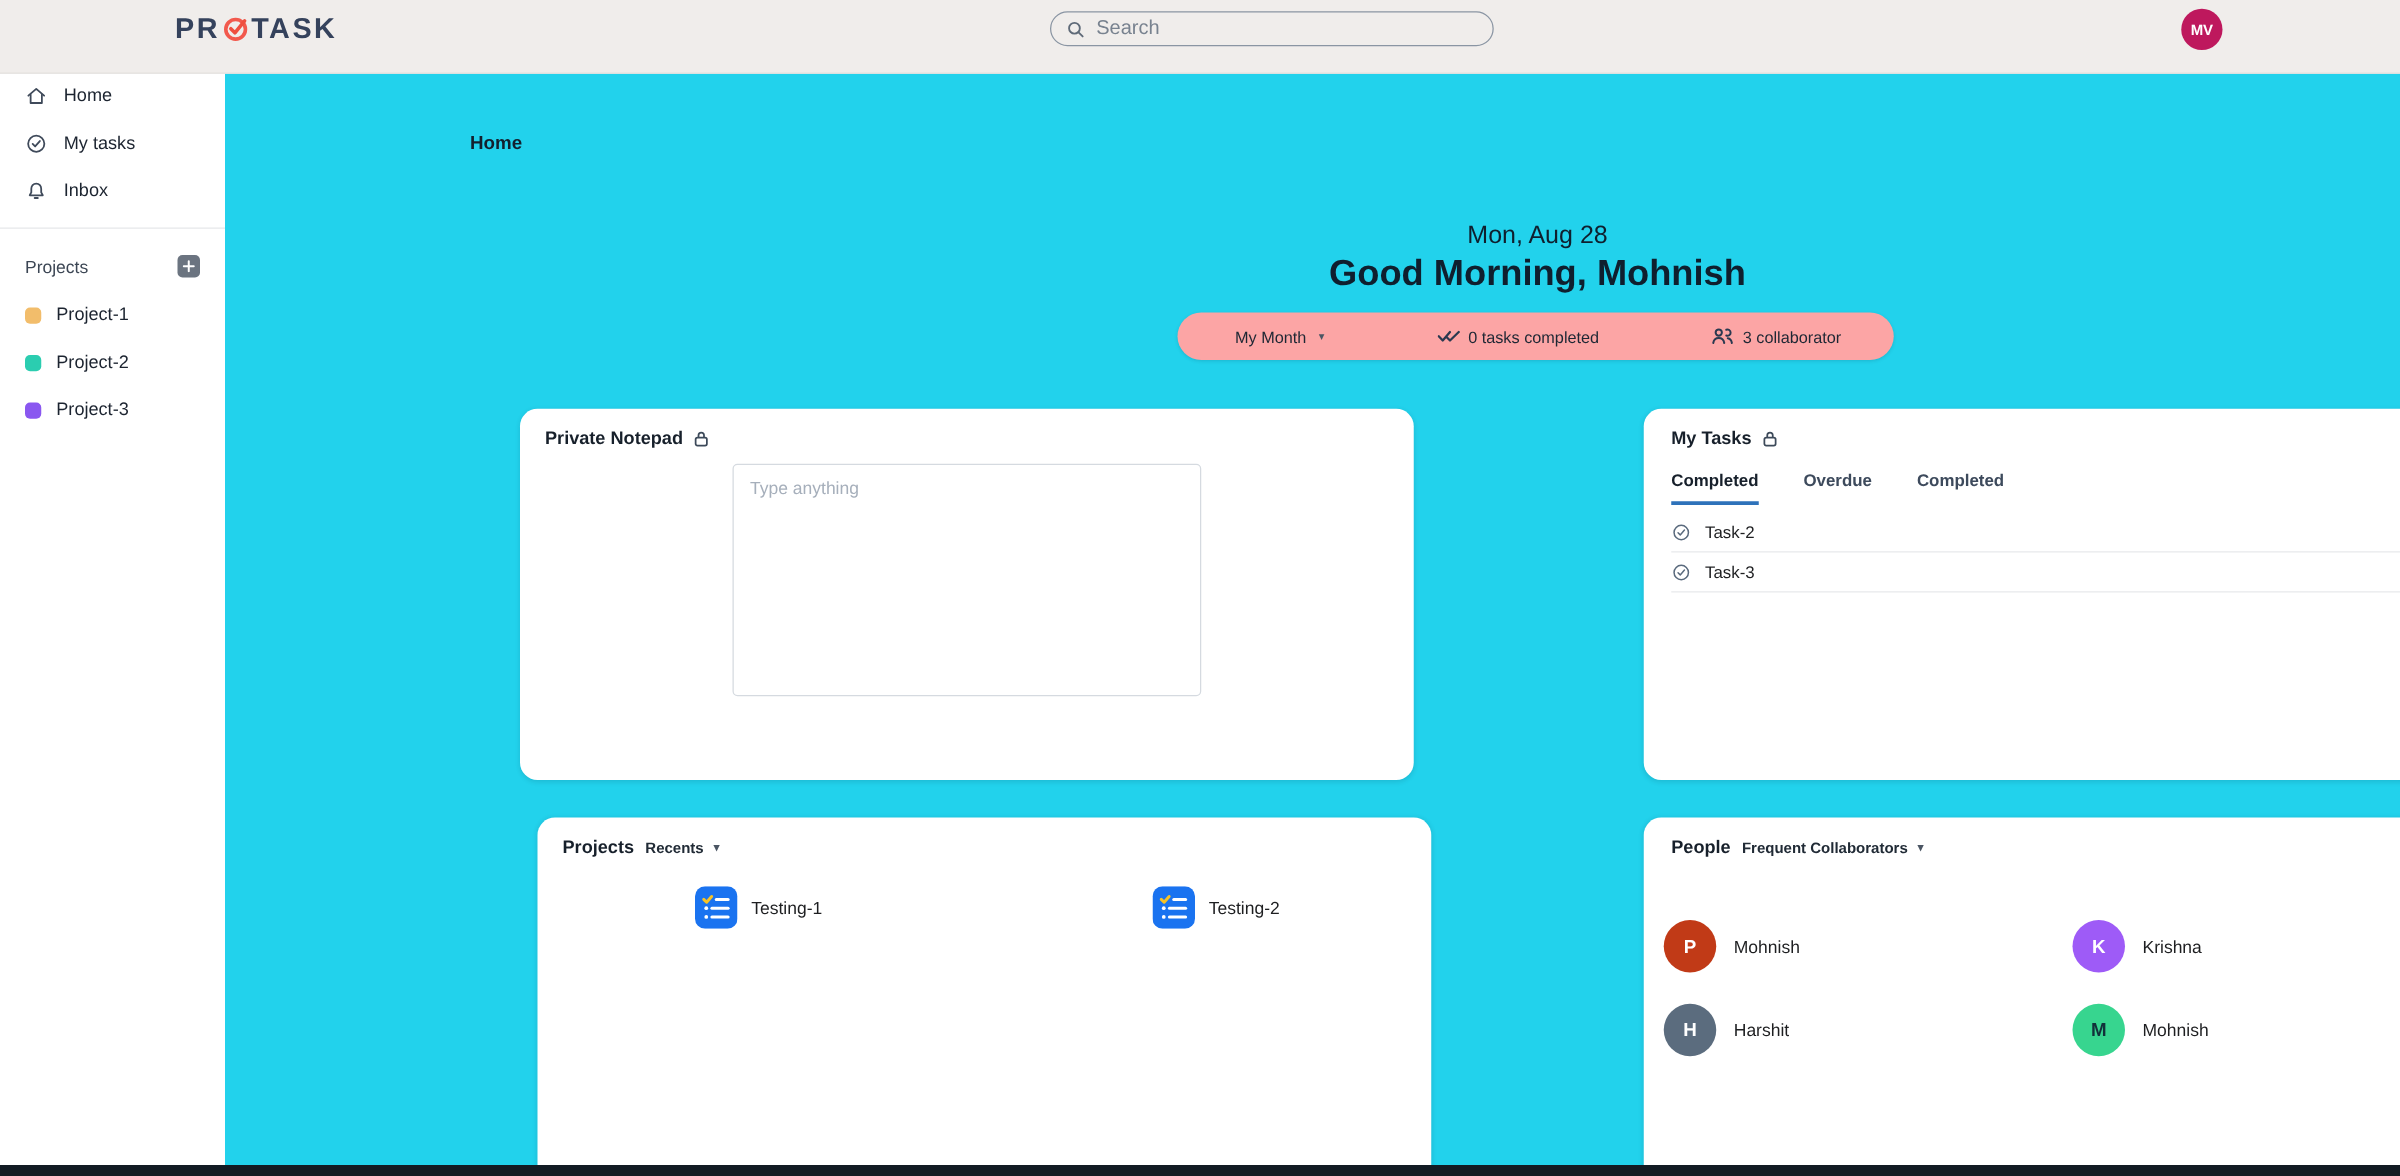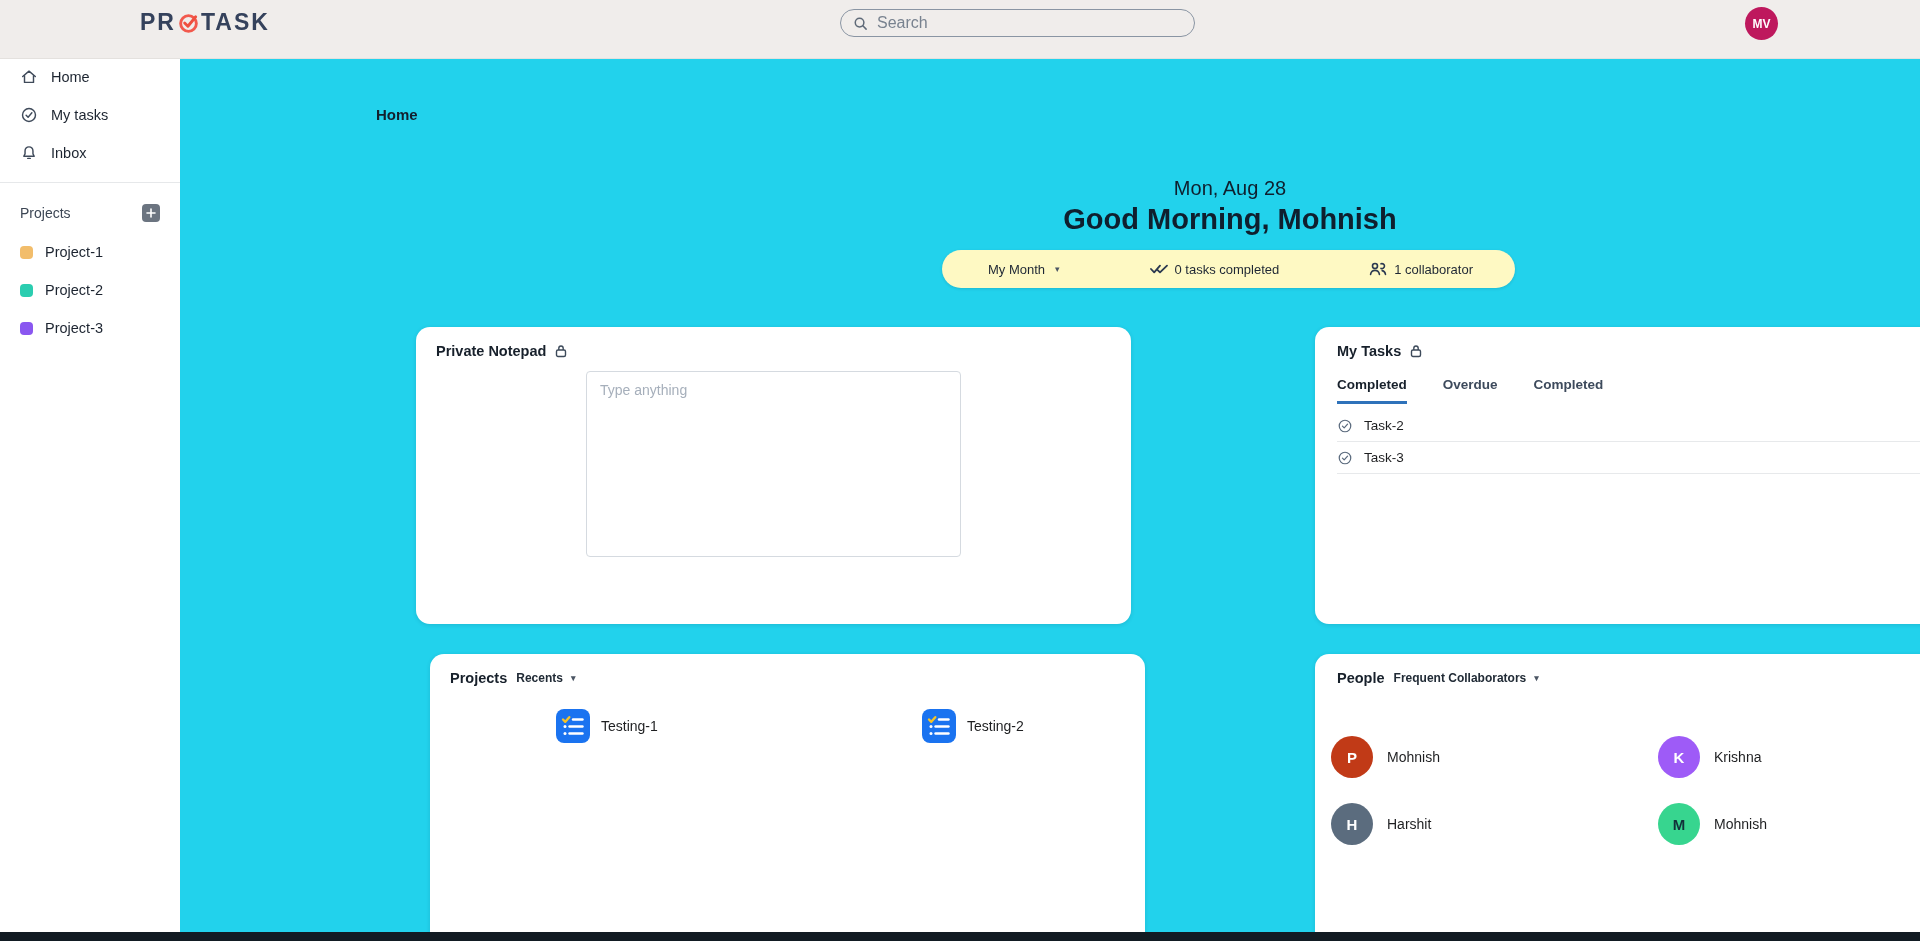--- a/index.html
+++ b/index.html
@@ -25,21 +25,21 @@
   .add-btn { width:18px; height:18px; border-radius:4px; background:#6b7480; display:flex; align-items:center; justify-content:center; cursor:pointer; }
   .proj-item { height:38px; display:flex; align-items:center; gap:12px; padding-left:20px; font-size:14.5px; color:#1c2430; cursor:pointer; }
   .swatch { width:13px; height:13px; border-radius:4px; flex:0 0 auto; }
 
   
   .main { position:absolute; left:180px; top:46px; right:0; bottom:9px; background:#22d2ec; }
   .breadcrumb { position:absolute; left:196px; top:60px; font-size:15px; font-weight:600; color:#13202e; }
   .date-line { position:absolute; left:180px; top:131px; width:1740px; text-align:center; font-size:20px; font-weight:500; color:#0f1f2e; }
   .greeting-line { position:absolute; left:180px; top:157px; width:1740px; text-align:center; font-size:29px; font-weight:600; color:#0f1f2e; }
 
-  .status-pill { position:absolute; left:762px; top:204px; width:573px; height:38px; background:#fef9c3; border-radius:19px; box-shadow:0 1px 3px rgba(10,40,60,.15); display:flex; align-items:center; justify-content:space-between; padding:0 42px 0 46px; font-size:13px; color:#1e2734; }
+  .status-pill { position:absolute; left:762px; top:204px; width:573px; height:38px; background:#fca5a5; border-radius:19px; box-shadow:0 1px 3px rgba(10,40,60,.15); display:flex; align-items:center; justify-content:space-between; padding:0 42px 0 46px; font-size:13px; color:#1e2734; }
   .pill-seg { display:flex; align-items:center; gap:7px; cursor:pointer; }
   .caret { font-size:9px; color:#4b5563; margin-left:3px; }
 
   .card { position:absolute; background:#fff; border-radius:14px; box-shadow:0 1px 4px rgba(10,45,65,.14); }
   .card-title-row { display:flex; align-items:center; gap:9px; }
   .card-title { font-size:14.5px; font-weight:600; color:#17202b; }
   .card-filter { display:flex; align-items:center; gap:5px; font-size:12px; font-weight:600; color:#212b36; cursor:pointer; }
 
   .card-notepad  { left:236px;  top:281px; width:715px; height:297px; padding:16px 20px; }
   .card-notepad textarea { position:absolute; left:170px; top:44px; width:375px; height:186px; border:1px solid #d5dae0; border-radius:4px; resize:none; padding:10px 13px; font-size:14px; color:#1e2734; font-family:"Liberation Sans",sans-serif; outline:none; }
@@ -157,21 +157,21 @@
       </svg>
       <span>0 tasks completed</span>
     </div>
     <div class="pill-seg">
       <svg width="18" height="14" viewBox="0 0 18 14" fill="none">
         <circle cx="6" cy="4" r="2.5" stroke="#2b3950" stroke-width="1.6"></circle>
         <path d="M1.6 12.4c.4-2.4 2.2-4 4.4-4s4 1.6 4.4 4" stroke="#2b3950" stroke-width="1.6" stroke-linecap="round"></path>
         <path d="M12 1.8a2.5 2.5 0 110 4.6" stroke="#2b3950" stroke-width="1.6" stroke-linecap="round"></path>
         <path d="M13.2 8.6c1.8.3 3 1.8 3.3 3.8" stroke="#2b3950" stroke-width="1.6" stroke-linecap="round"></path>
       </svg>
-      <span>1 collaborator</span>
+      <span>3 collaborator</span>
     </div>
   </div>
 
   <div class="card card-notepad">
     <div class="card-title-row">
       <span class="card-title">Private Notepad</span>
       <svg width="12" height="14" viewBox="0 0 12 14" fill="none">
         <rect x="1.5" y="6" width="9" height="6.5" rx="1.5" stroke="#3d4a5a" stroke-width="1.4"></rect>
         <path d="M3.8 6V4.2a2.2 2.2 0 014.4 0V6" stroke="#3d4a5a" stroke-width="1.4"></path>
       </svg>

